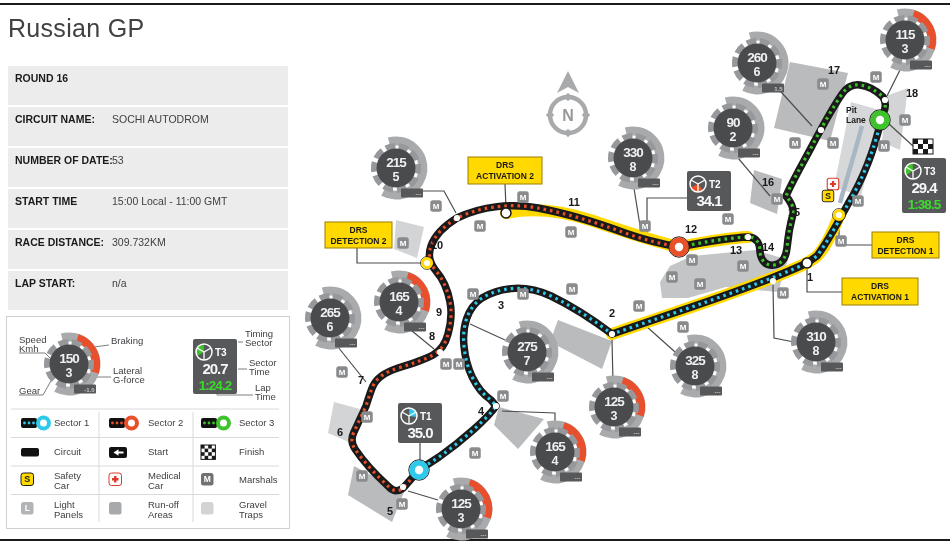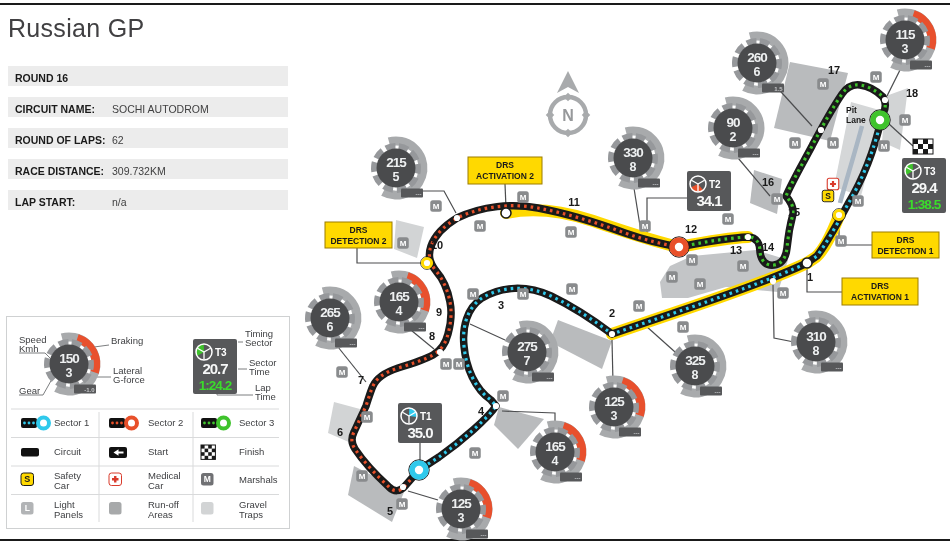--- a/index.html
+++ b/index.html
@@ -3,21 +3,21 @@
 <meta charset="utf-8">
 <style>
   html,body{margin:0;padding:0;background:#ffffff;width:950px;height:549px;overflow:hidden;
     font-family:"Liberation Sans",sans-serif;}
   #stage{position:relative;width:950px;height:549px;background:#fff;}
   .rule{position:absolute;left:0;width:950px;height:2px;background:#1a1a1a;}
   #rule-top{top:3px;} #rule-bottom{top:539px;}
   #page-title{position:absolute;left:8px;top:14px;font-size:25px;font-weight:300;
     color:#414042;letter-spacing:.3px;}
   #info-table{position:absolute;left:8px;top:66px;width:280px;}
-  .info-row{position:relative;height:20px;background:#ececec;margin-bottom:11px;}
+  .info-row{position:relative;height:39px;background:#ececec;margin-bottom:2px;}
   .info-row .lbl{position:absolute;left:7px;top:6px;font-size:10.5px;font-weight:bold;color:#1a1a1a;}
   .info-row .val{position:absolute;left:104px;top:6px;font-size:10.5px;color:#404041;}
   #legend-panel{position:absolute;left:6px;top:316px;width:282px;height:211px;
     border:1px solid #cfd1d2;background:#fff;}
   #map-svg,#legend-svg{position:absolute;left:0;top:0;}
   #map-svg{width:950px;height:549px;}
   svg text{font-family:"Liberation Sans",sans-serif;}
 </style>
 </head>
 <body>
@@ -29,22 +29,26 @@
 <div id="info-table">
       <div class="info-row">
         <span class="lbl">ROUND 16</span>
         <span class="val"></span>
       </div>
       <div class="info-row">
         <span class="lbl">CIRCUIT NAME:</span>
         <span class="val">SOCHI AUTODROM</span>
       </div>
       <div class="info-row">
-        <span class="lbl">ROUND OF LAPS:</span>
-        <span class="val">62</span>
+        <span class="lbl">NUMBER OF DATE:</span>
+        <span class="val">53</span>
+      </div>
+      <div class="info-row">
+        <span class="lbl">START TIME</span>
+        <span class="val">15:00 Local - 11:00 GMT</span>
       </div>
       <div class="info-row">
         <span class="lbl">RACE DISTANCE:</span>
         <span class="val">309.732KM</span>
       </div>
       <div class="info-row">
         <span class="lbl">LAP START:</span>
         <span class="val">n/a</span>
       </div>
     </div>

